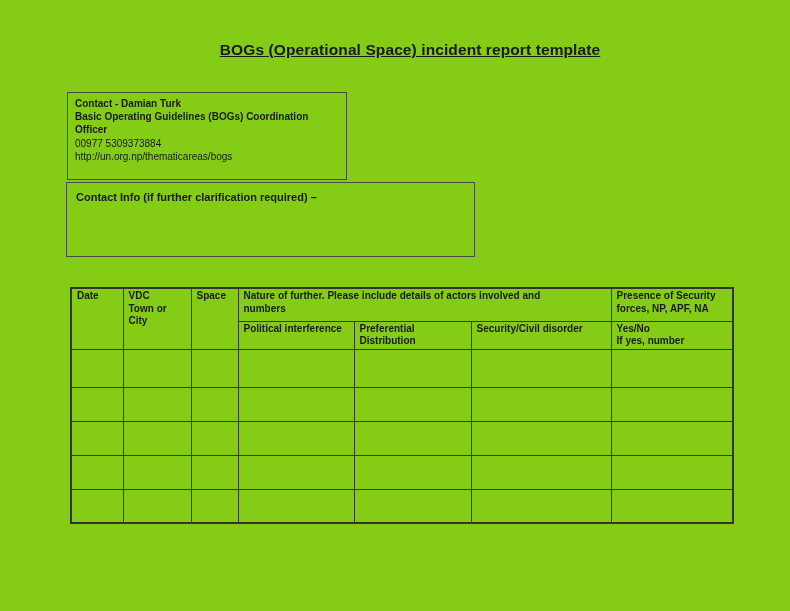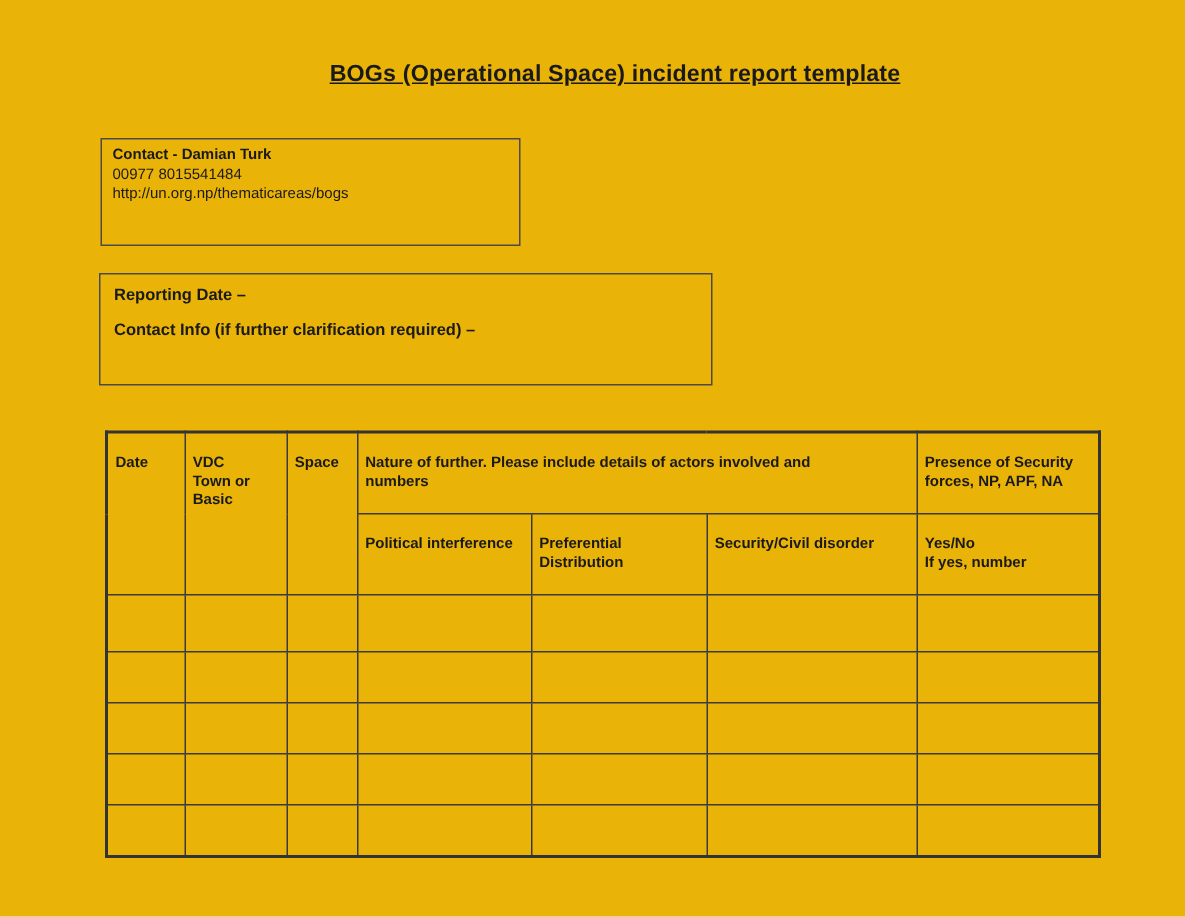--- a/index.html
+++ b/index.html
@@ -4,42 +4,42 @@
 <style>
   html, body {
     margin: 0;
     padding: 0;
     background: #e8e8e8;
   }
   .page {
     position: relative;
     width: 790px;
     height: 611px;
-    background: #eab308;
+    background: #84cc16;
     font-family: "Liberation Sans", sans-serif;
     color: #1a1a1a;
     overflow: hidden;
   }
   .doc-title {
     position: absolute;
     top: 41px;
     left: 30px;
     width: 760px;
     text-align: center;
     font-size: 15.5px;
     font-weight: bold;
     text-decoration: underline;
     letter-spacing: 0.1px;
   }
   .contact-box {
     position: absolute;
     left: 67px;
     top: 92px;
     width: 280px;
-    height: 72px;
+    height: 88px;
     box-sizing: border-box;
     border: 1.5px solid #4a4a4a;
     padding: 4px 7px 0 7px;
     font-size: 10px;
     line-height: 13.2px;
   }
   .contact-box .bold { font-weight: bold; }
   .contact-box .link {
     color: #2b62a8;
     text-decoration: underline;
@@ -64,21 +64,21 @@
     left: 70px;
     top: 287px;
     width: 662px;
     border-collapse: collapse;
     table-layout: fixed;
     border: 2px solid #333333;
     font-size: 10px;
   }
   table.incident th, table.incident td {
     border: 1px solid #3a3a3a;
-    padding: 14px 5px;
+    padding: 1px 5px;
     vertical-align: top;
     text-align: left;
   }
   table.incident th {
     font-weight: bold;
     line-height: 12.5px;
     white-space: pre-line;
   }
   tr.hdr-top    { height: 33px; }
   tr.hdr-sub    { height: 25px; }
@@ -87,45 +87,45 @@
 </style>
 </head>
 <body>
 
 <div class="page">
 
   <div class="doc-title">BOGs (Operational Space) incident report template</div>
 
   <div class="contact-box">
     <div class="bold">Contact - Damian Turk</div>
-    <div>00977 8015541484</div>
+    <div class="bold">Basic Operating Guidelines (BOGs) Coordination Officer</div>
+    <div>00977 5309373884</div>
     <div>http://un.org.np/thematicareas/bogs</div>
   </div>
 
   <div class="report-box">
-    <div class="rline">Reporting Date –</div>
     <div class="rline">Contact Info (if further clarification required) –</div>
   </div>
 
   <table class="incident">
     <colgroup>
       <col style="width:52px">
       <col style="width:68px">
       <col style="width:47px">
       <col style="width:116px">
       <col style="width:117px">
       <col style="width:140px">
       <col style="width:122px">
     </colgroup>
     <tbody>
         <tr class="hdr-top">
       <th rowspan="2">Date</th>
       <th rowspan="2">VDC
 Town or
-Basic</th>
+City</th>
       <th rowspan="2">Space</th>
       <th colspan="3">Nature of further. Please include details of actors involved and
 numbers</th>
       <th>Presence of Security
 forces, NP, APF, NA</th>
     </tr>
     <tr class="hdr-sub">
       <th>Political interference</th>
       <th>Preferential
 Distribution</th>

